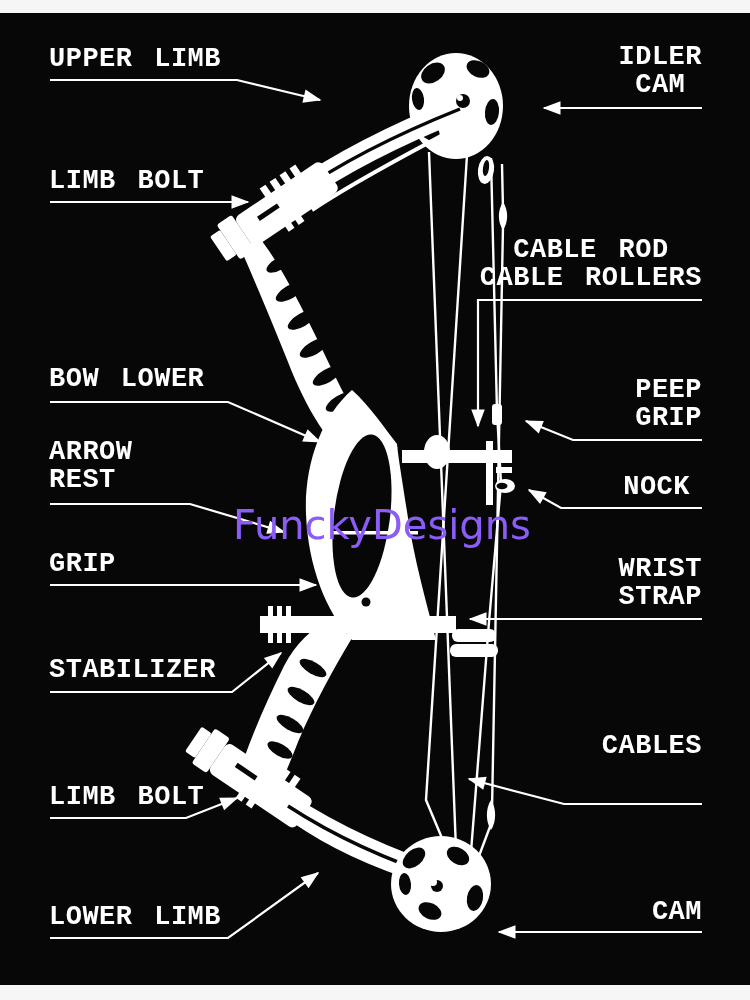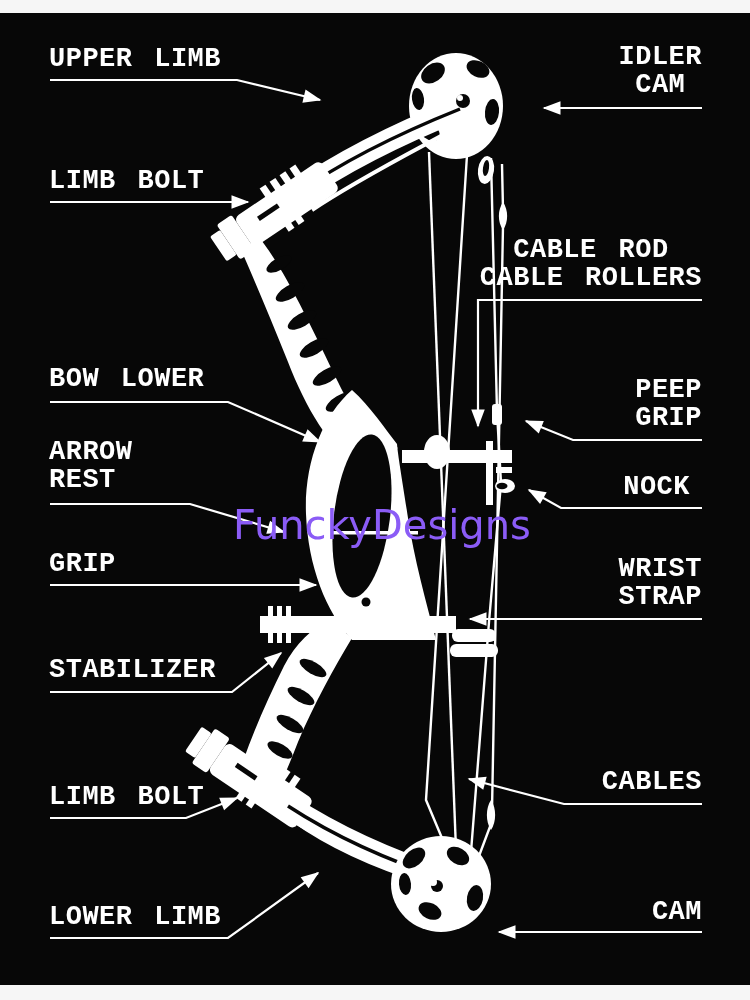--- a/index.html
+++ b/index.html
@@ -190,16 +190,16 @@
 
 <div class="label right" style="right:48px;top:43px">IDLER
 CAM</div>
 <div class="label right" style="right:48px;top:236px">CABLE ROD
 CABLE ROLLERS</div>
 <div class="label right" style="right:48px;top:376px">PEEP
 GRIP</div>
 <div class="label right" style="right:60px;top:473px">NOCK</div>
 <div class="label right" style="right:48px;top:555px">WRIST
 STRAP</div>
-<div class="label right" style="right:48px;top:768px">CABLES</div>
+<div class="label right" style="right:48px;top:732px">CABLES</div>
 <div class="label right" style="right:48px;top:898px">CAM</div>
 
 <div id="watermark">FunckyDesigns</div>
 
 </body></html>

